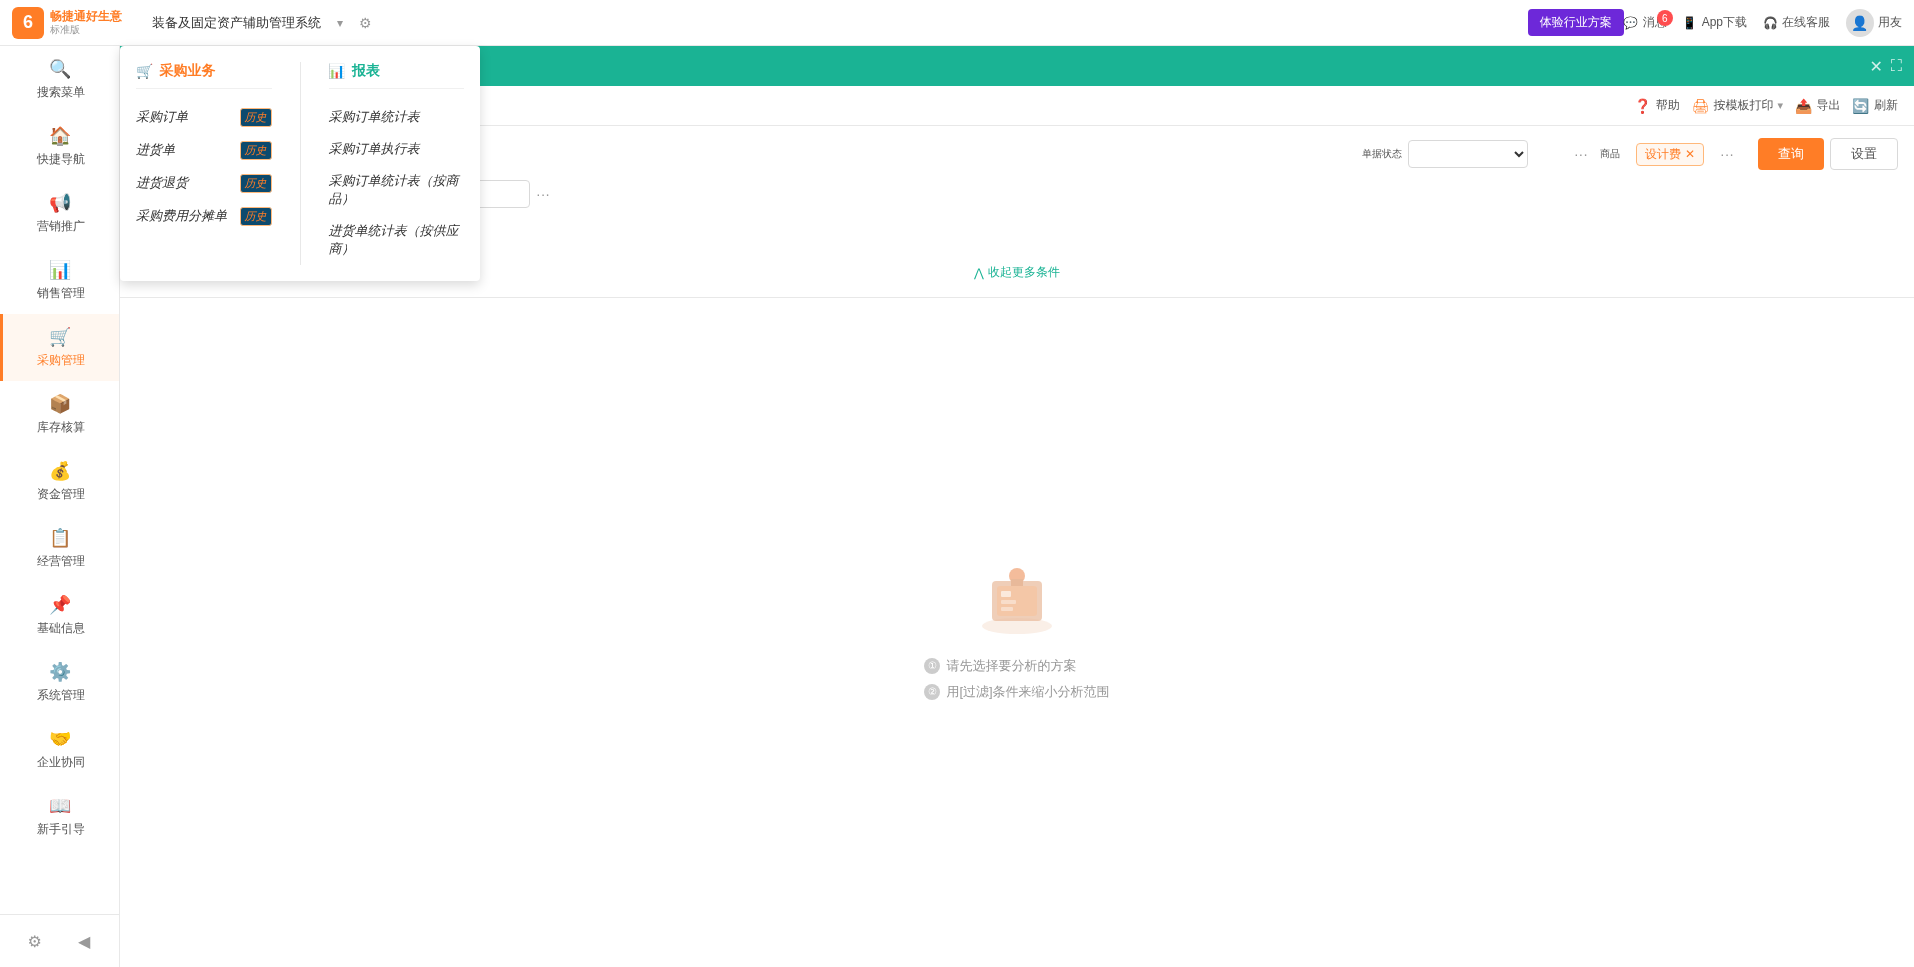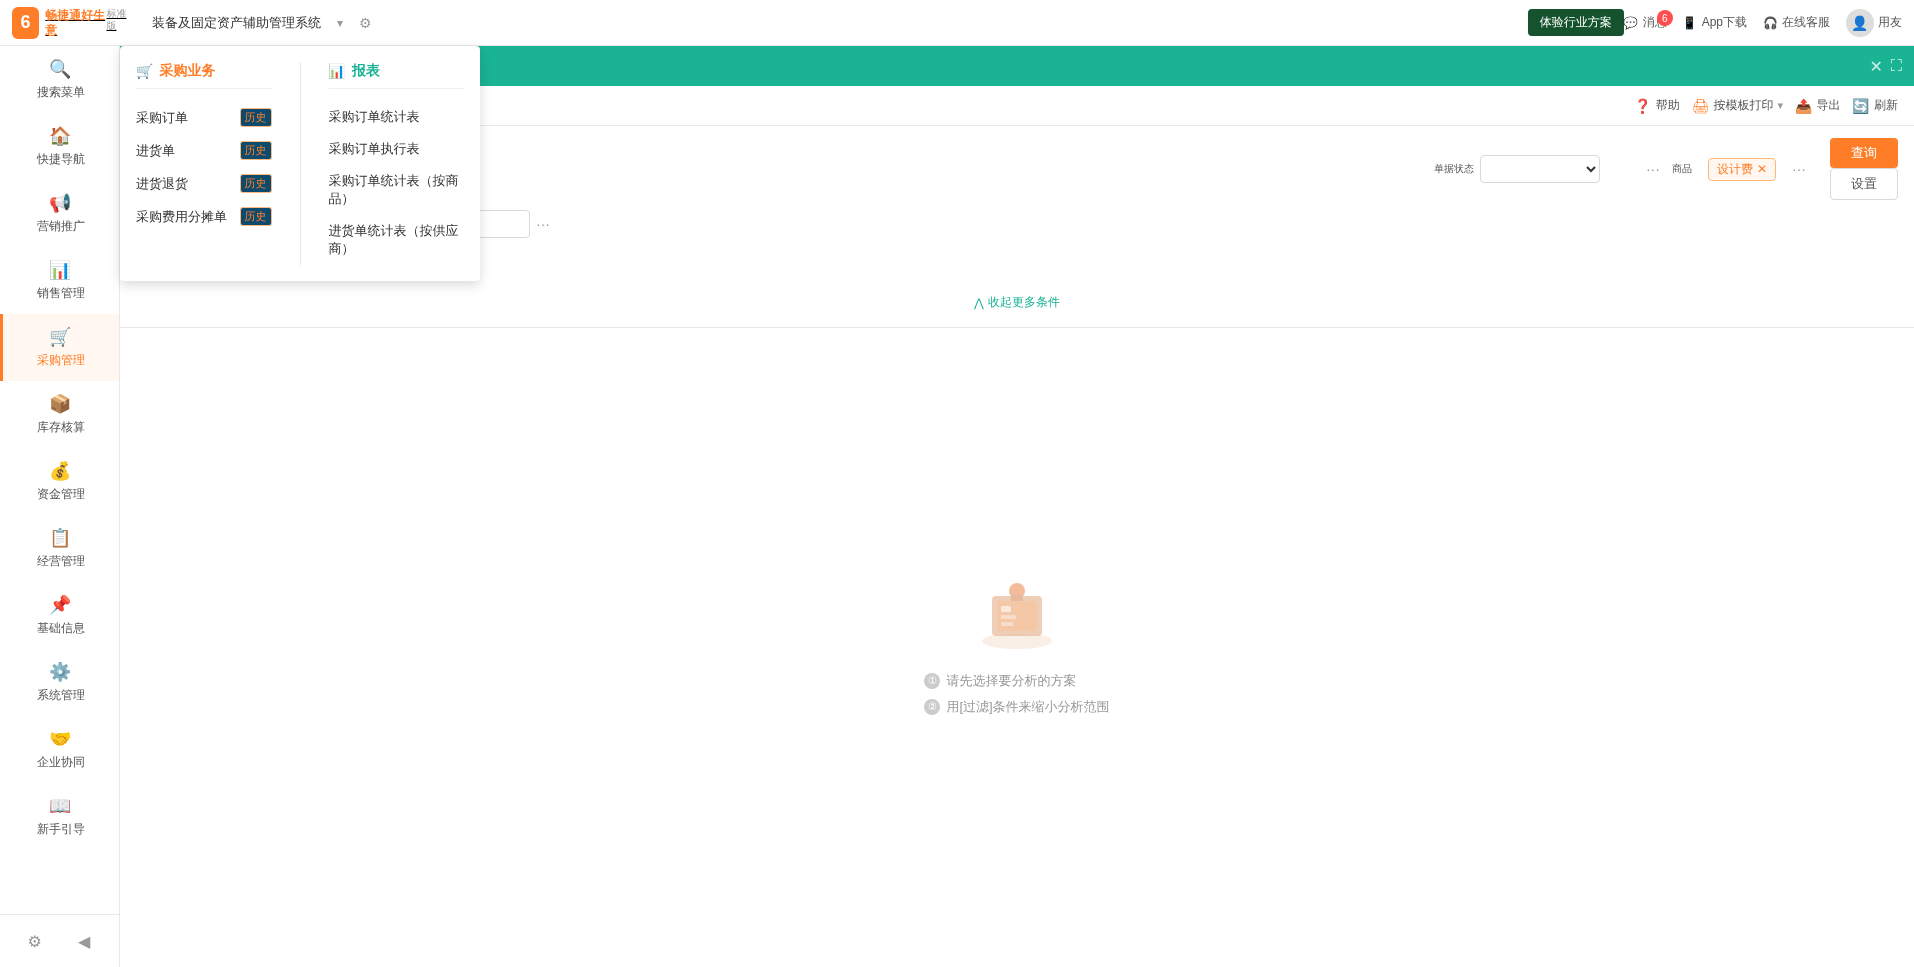--- a/index.html
+++ b/index.html
@@ -29,38 +29,37 @@
       border-radius: 6px;
       display: flex;
       align-items: center;
       justify-content: center;
       color: #fff;
       font-size: 18px;
       font-weight: bold;
     }
     .logo-text {
       display: flex;
-      flex-direction: row;
+      flex-direction: column;
       line-height: 1.2;
-      text-decoration: underline;
     }
     .logo-title { font-size: 12px; color: #ff7d26; font-weight: bold; }
     .logo-sub { font-size: 10px; color: #999; }
     .system-name {
       flex: 1;
       display: flex;
       align-items: center;
       gap: 16px;
       margin-left: 20px;
     }
     .system-name-text { font-size: 13px; color: #333; }
     .system-name-arrow { color: #999; font-size: 12px; }
     .system-name-gear { color: #999; font-size: 14px; cursor: pointer; }
     .industry-btn {
-      background: #14532d;
+      background: #6d28d9;
       color: #fff;
       border: none;
       border-radius: 4px;
       padding: 5px 12px;
       font-size: 12px;
       cursor: pointer;
       margin-left: 8px;
     }
     .header-right {
       display: flex;
@@ -364,26 +363,27 @@
       font-size: 14px;
       font-weight: bold;
       color: #ff7d26;
       margin-bottom: 12px;
       padding-bottom: 8px;
       border-bottom: 1px solid #f0f0f0;
     }
     .dropdown-col-title.green { color: #1ab394; }
     .dropdown-item {
       display: flex;
-      align-items: flex-end;
+      align-items: flex-start;
       justify-content: space-between;
       padding: 7px 0;
       font-size: 13px;
       color: #333;
       cursor: pointer;
+      font-style: italic;
     }
     .history-tag {
       background: #0c4a6e;
       color: #ff7d26;
       border: 1px solid #ffb87a;
       border-radius: 3px;
       font-size: 11px;
       padding: 1px 4px;
     }
     .divider { width: 1px; background: #e8e8e8; margin: 0 8px; }
@@ -540,21 +540,21 @@
           <span class="filter-dots">···</span>
         </div>
         <div style="display:flex;align-items:center;gap:16px;">
           <span class="filter-label">商品</span>
           <div class="filter-tag">
             <span>设计费</span>
             <span class="filter-tag-close">✕</span>
           </div>
           <span class="filter-dots">···</span>
         </div>
-        <div style="display:flex;flex-direction:column;margin-left:12px;">
+        <div style="display:flex;flex-direction:row;gap:6px;margin-left:12px;">
           <button class="query-btn">查询</button>
           <button class="set-btn">设置</button>
         </div>
       </div>
 
       <div class="filter-row">
         <div style="display:flex;align-items:center;gap:6px;">
           <span class="filter-label">排名项目</span>
           <div style="position:relative;min-width:120px;">
             <select class="filter-select">

